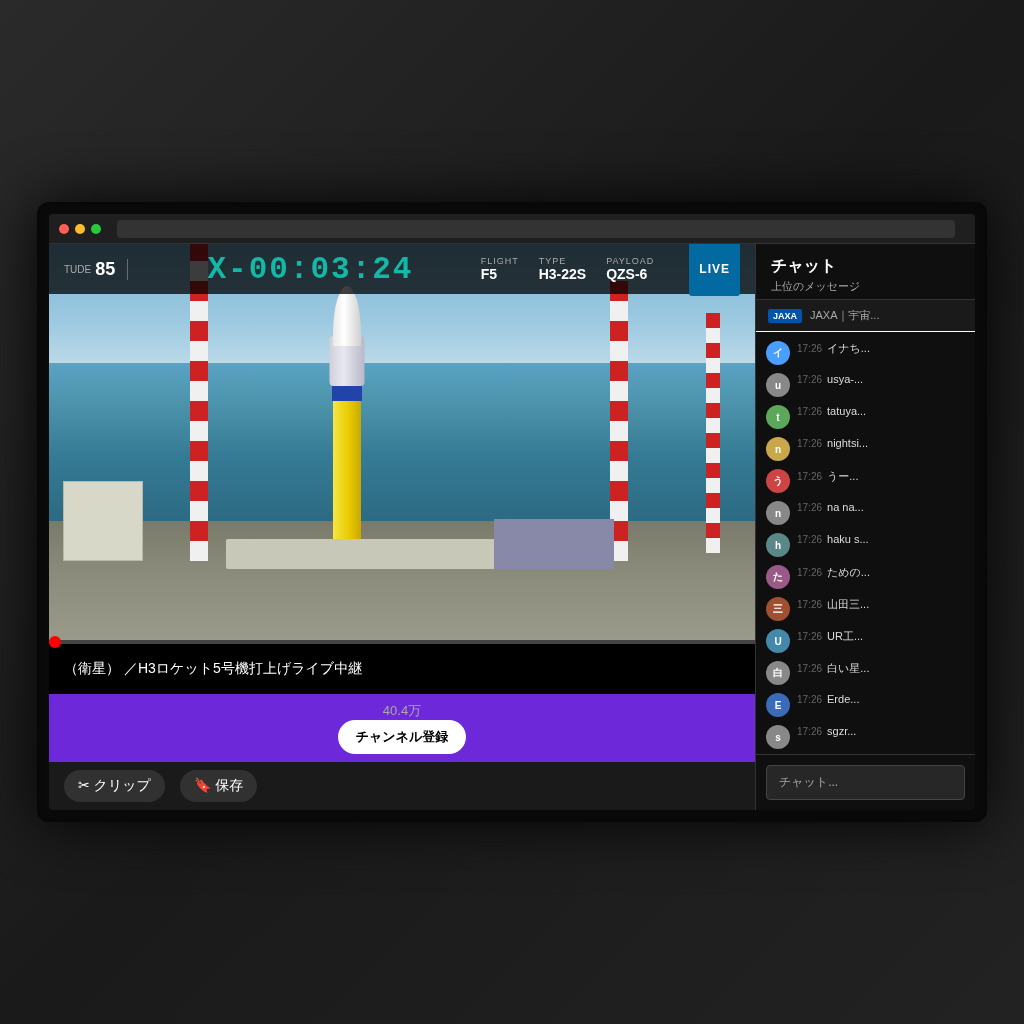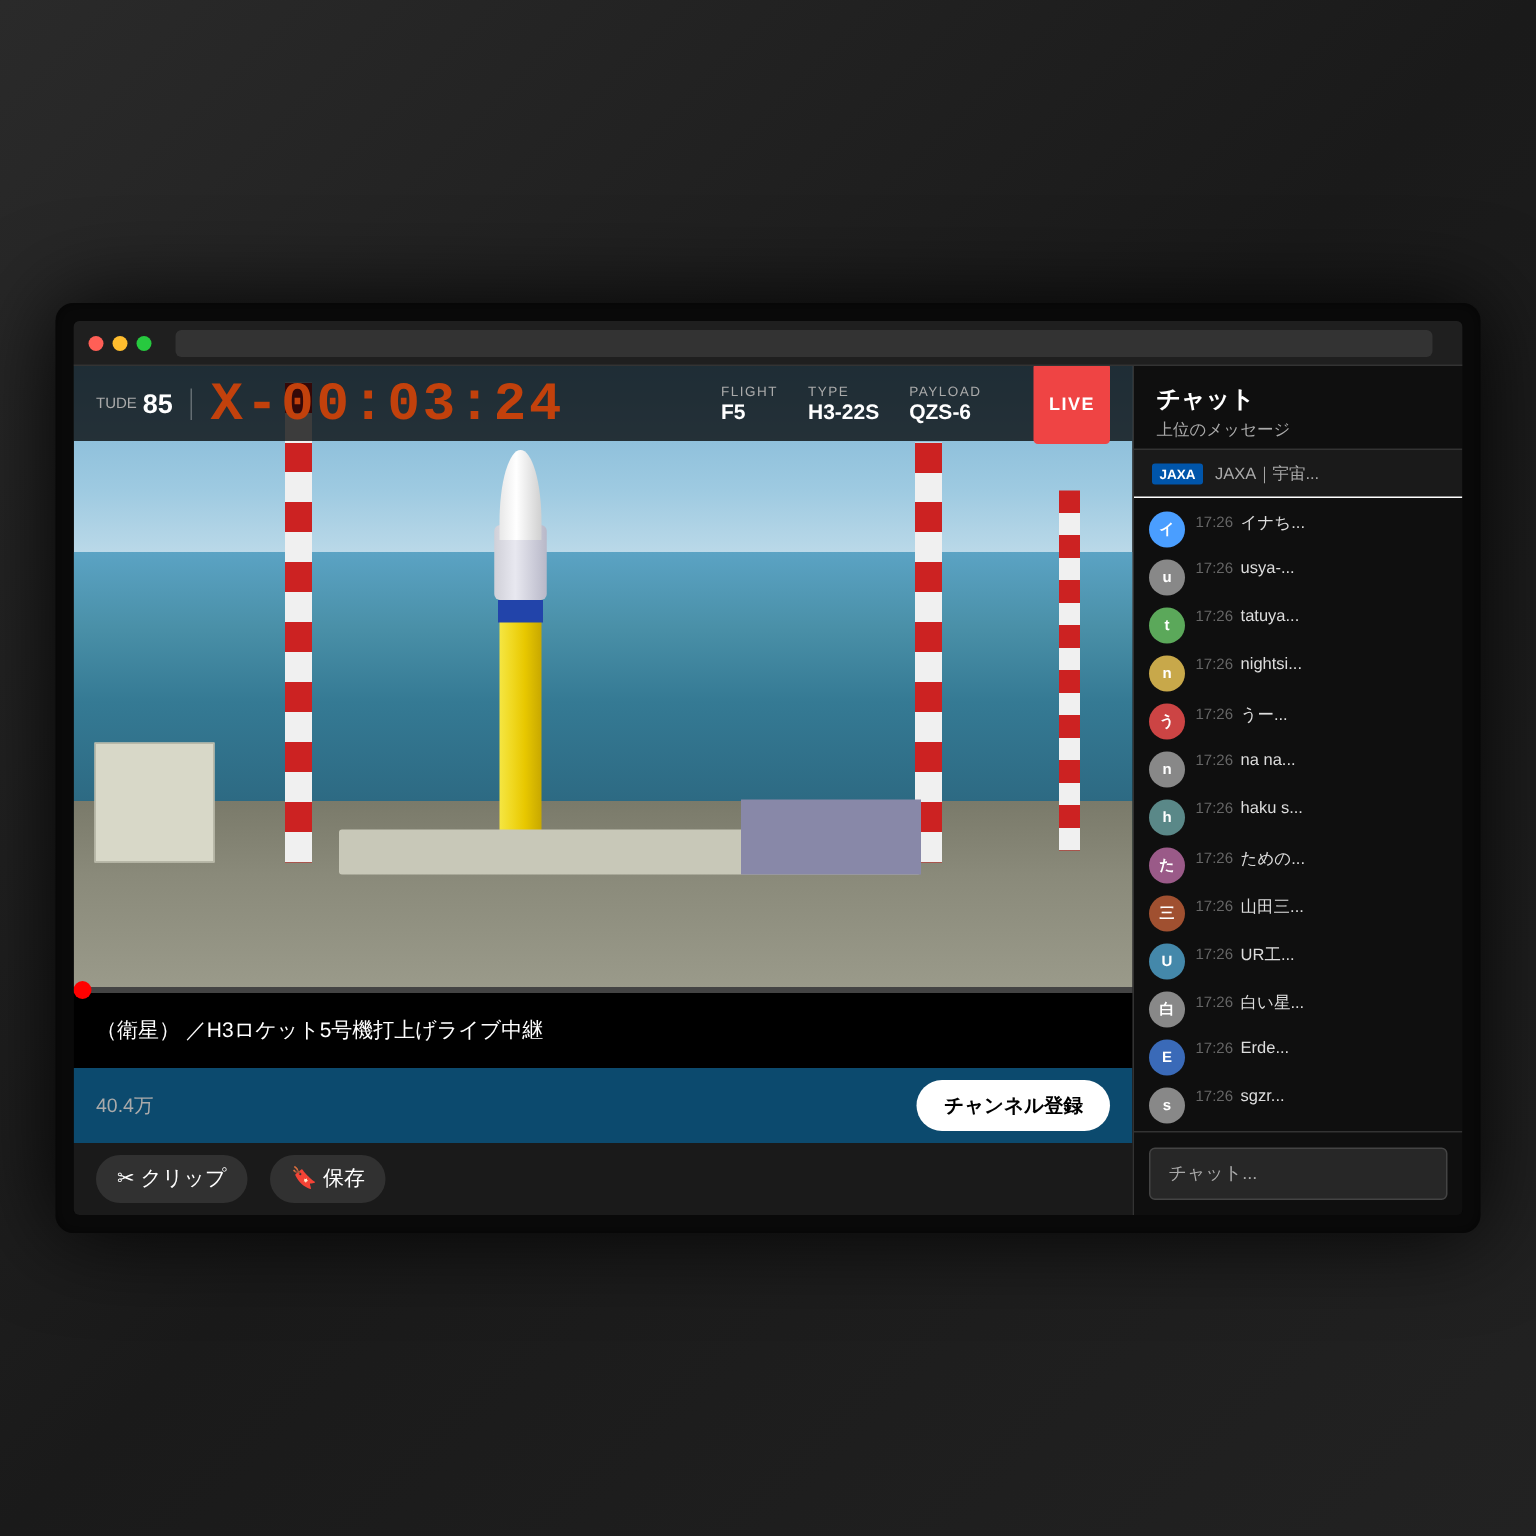--- a/index.html
+++ b/index.html
@@ -209,24 +209,25 @@
       text-transform: uppercase;
     }
 
     .info-altitude-value {
       font-size: 18px;
       font-weight: bold;
       color: white;
     }
 
     .info-timer {
-      font-size: 36px;
+      font-size: 31px;
       font-weight: bold;
-      color: #c2410c;
+      color: #14b8a6;
       flex: 1;
+      text-align: center;
       letter-spacing: 2px;
       font-family: 'Courier New', monospace;
     }
 
     .info-details {
       display: flex;
       gap: 20px;
       align-items: center;
       text-align: center;
     }
@@ -244,21 +245,21 @@
       letter-spacing: 1px;
     }
 
     .info-detail-value {
       font-size: 14px;
       font-weight: bold;
       color: white;
     }
 
     .live-badge {
-      background: #ef4444;
+      background: #0369a1;
       color: white;
       padding: 20px 10px;
       font-size: 12px;
       font-weight: bold;
       border-radius: 3px;
       margin-left: 15px;
       letter-spacing: 1px;
     }
 
     
@@ -271,25 +272,26 @@
       min-height: 50px;
     }
 
     .video-title {
       color: white;
       font-size: 14px;
     }
 
     
     .controls-section {
-      background: #0c4a6e;
+      background: #6d28d9;
       padding: 8px 15px;
       display: flex;
       align-items: center;
       justify-content: space-between;
+      flex-direction: column;
     }
 
     .view-count {
       color: #aaa;
       font-size: 13px;
     }
 
     .channel-subscribe-btn {
       background: white;
       color: black;

